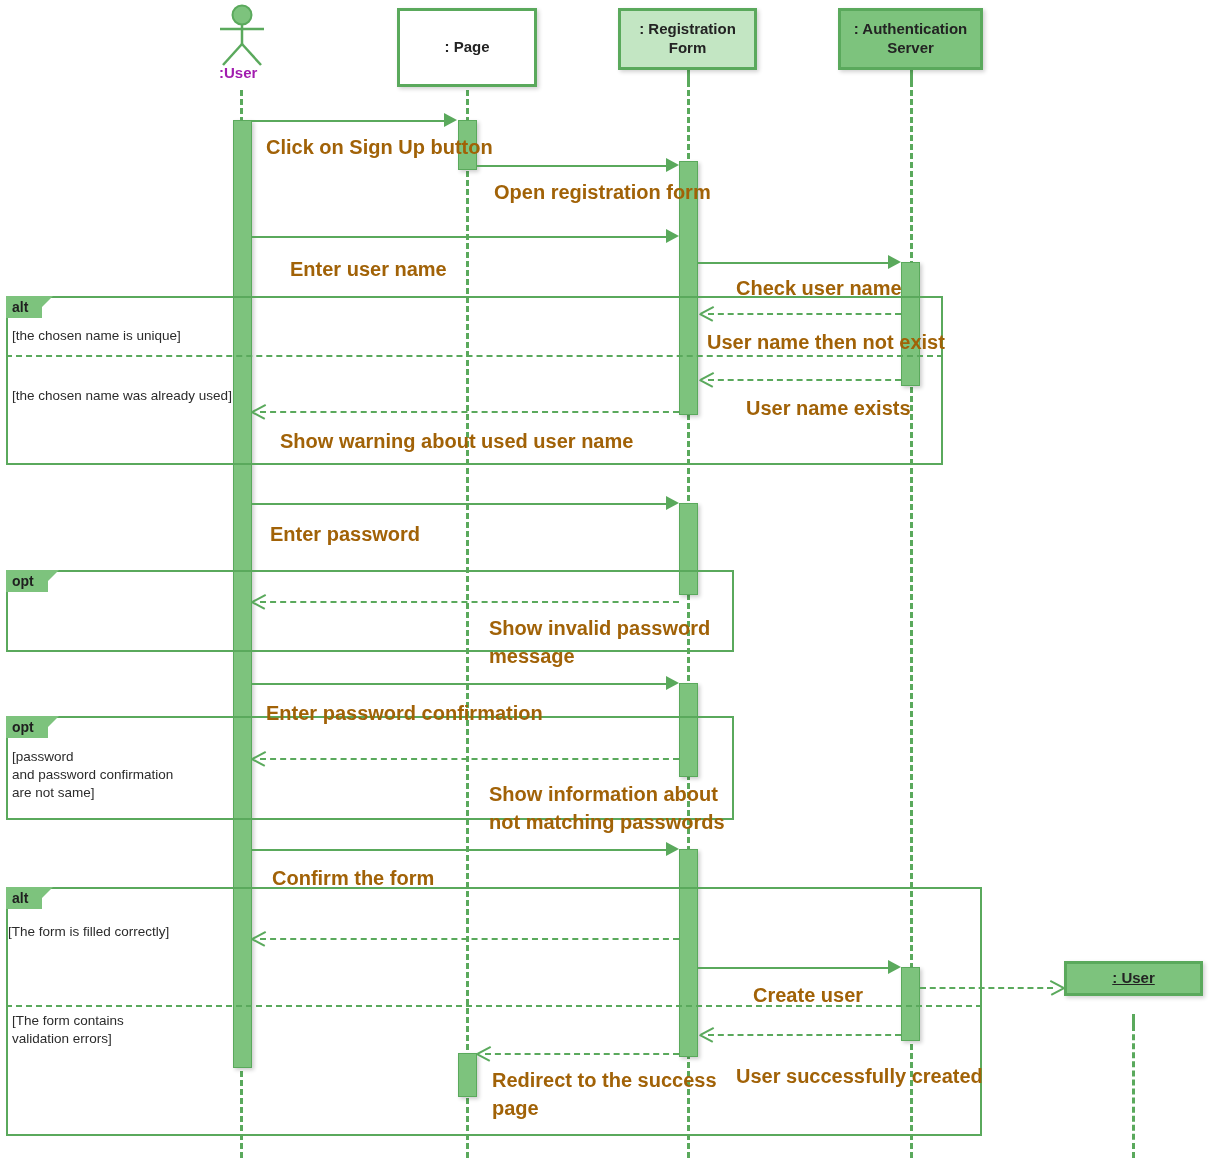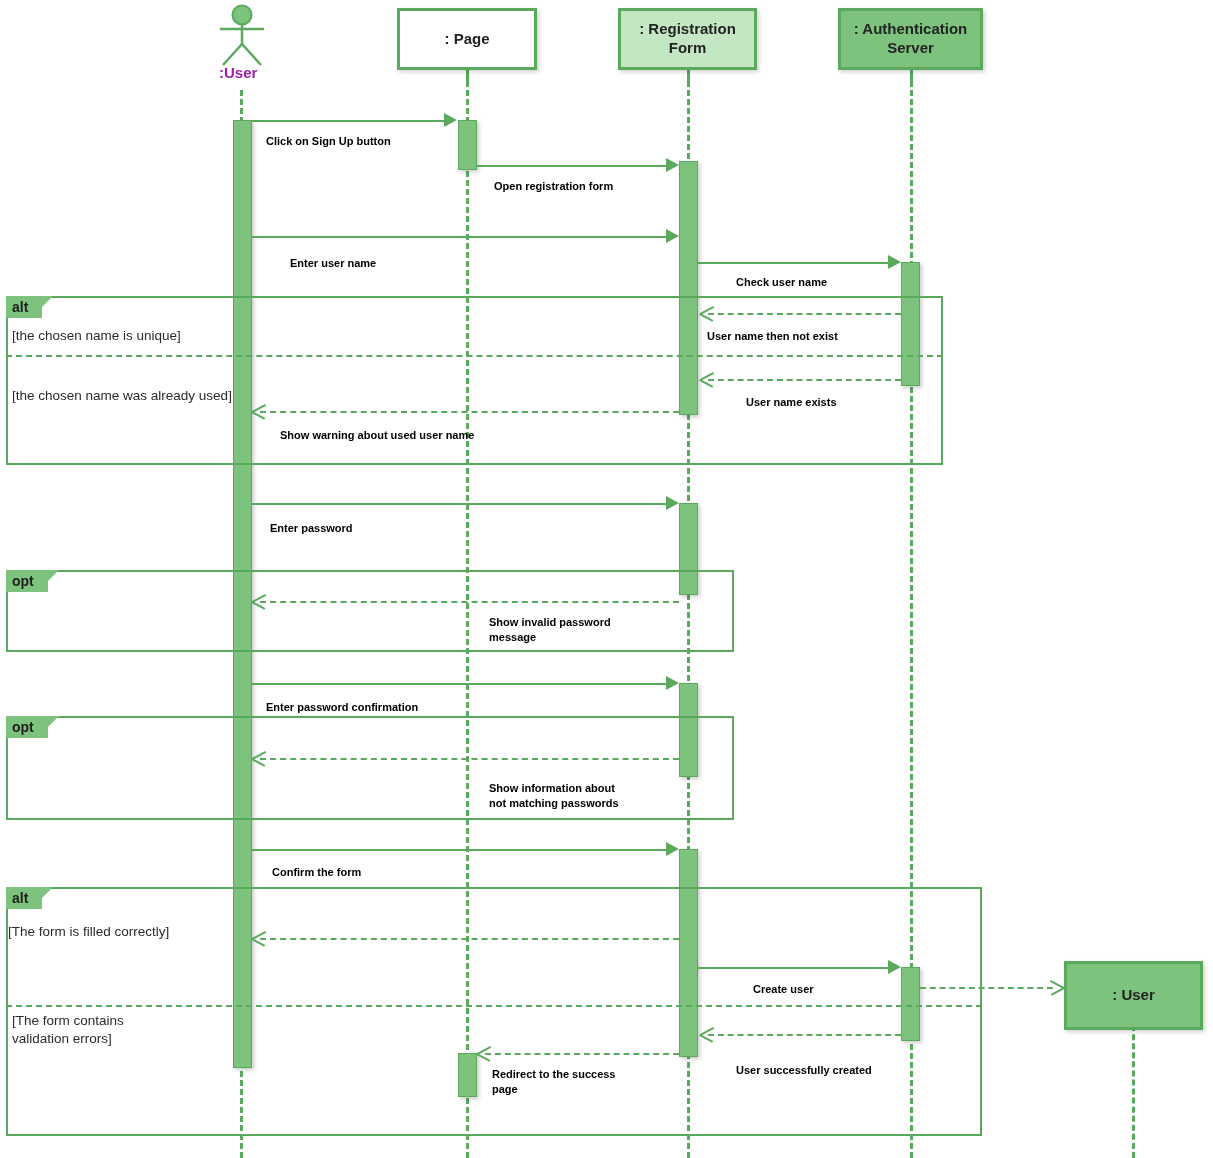--- a/index.html
+++ b/index.html
@@ -47,21 +47,21 @@
   .openL:before,.openL:after{content:"";position:absolute;left:0;top:7px;
     width:15px;height:0;border-top:2px solid #5aa95c;transform-origin:0 0;}
   .openL:before{transform:rotate(-28deg);}
   .openL:after{transform:rotate(28deg);}
   .openR{position:absolute;width:14px;height:14px;}
   .openR:before,.openR:after{content:"";position:absolute;right:0;top:7px;
     width:15px;height:0;border-top:2px solid #5aa95c;transform-origin:100% 0;}
   .openR:before{transform:rotate(28deg);}
   .openR:after{transform:rotate(-28deg);}
 
-  .msglabel{position:absolute;font-weight:bold;font-size:11px;color:#000000;
+  .msglabel{position:absolute;font-weight:bold;font-size:20px;color:#a16207;
     line-height:1.38;white-space:pre-line;}
 
   
   .frag{position:absolute;box-sizing:border-box;border:2px solid #5aa95c;background:transparent;}
   .fragtag{position:absolute;box-sizing:border-box;background:#7dc37d;
     font-weight:bold;font-size:14px;color:#1f1f1f;
     padding:1px 14px 1px 6px;height:22px;line-height:20px;}
   .fragtag:after{content:"";position:absolute;right:-11px;top:0;
     width:0;height:0;border-top:11px solid #7dc37d;border-bottom:11px solid transparent;
     border-right:11px solid transparent;}
@@ -89,35 +89,35 @@
     <svg width="58" height="62" viewBox="0 0 58 62">
       <circle cx="29" cy="11" r="9.5" fill="#7dc37d" stroke="#5aa95c" stroke-width="2"></circle>
       <line x1="29" y1="21" x2="29" y2="40" stroke="#5aa95c" stroke-width="2.5"></line>
       <line x1="7" y1="25" x2="51" y2="25" stroke="#5aa95c" stroke-width="2.5"></line>
       <line x1="29" y1="40" x2="10" y2="61" stroke="#5aa95c" stroke-width="2.5"></line>
       <line x1="29" y1="40" x2="48" y2="61" stroke="#5aa95c" stroke-width="2.5"></line>
     </svg>
   </div>
   <div class="actor-label" style="left:219px;top:64px;">:User</div>
 
-  <div class="head white" style="left:397px;top:8px;width:140px;height:62px;">
+  <div class="head white" style="left:397px;top:8px;width:140px;height:79px;">
     <span>: Page</span>
   </div>
 
   <div class="head solid" style="left:838px;top:8px;width:145px;height:62px;">
     <span>: Authentication
 Server</span>
   </div>
 
   <div class="head light" style="left:618px;top:8px;width:139px;height:62px;">
     <span>: Registration
 Form</span>
   </div>
 
-  <div class="head solid" style="left:1064px;top:961px;width:139px;height:69px;">
+  <div class="head solid" style="left:1064px;top:961px;width:139px;height:35px;text-decoration:underline;">
     <span>: User</span>
   </div>
 
   <div class="act" style="left:233px;top:120px;width:19px;height:948px;"></div>
   <div class="act" style="left:458px;top:120px;width:19px;height:50px;"></div>
   <div class="act" style="left:458px;top:1053px;width:19px;height:44px;"></div>
   <div class="act" style="left:679px;top:161px;width:19px;height:254px;"></div>
   <div class="act" style="left:679px;top:503px;width:19px;height:92px;"></div>
   <div class="act" style="left:679px;top:683px;width:19px;height:94px;"></div>
   <div class="act" style="left:679px;top:849px;width:19px;height:208px;"></div>
@@ -128,20 +128,23 @@
   <div class="fragtag" style="left:6px;top:296px;">alt</div>
   <div class="guard" style="left:12px;top:327px;">[the chosen name is unique]</div>
   <div class="divider" style="left:6px;top:355px;width:937px;"></div>
   <div class="guard" style="left:12px;top:387px;">[the chosen name was already used]</div>
 
   <div class="frag" style="left:6px;top:570px;width:728px;height:82px;"></div>
   <div class="fragtag" style="left:6px;top:570px;">opt</div>
 
   <div class="frag" style="left:6px;top:716px;width:728px;height:104px;"></div>
   <div class="fragtag" style="left:6px;top:716px;">opt</div>
+  <div class="guard" style="left:12px;top:748px;">[password
+and password confirmation
+are not same]</div>
 
   <div class="frag" style="left:6px;top:887px;width:976px;height:249px;"></div>
   <div class="fragtag" style="left:6px;top:887px;">alt</div>
   <div class="guard" style="left:8px;top:923px;">[The form is filled correctly]</div>
   <div class="divider" style="left:6px;top:1005px;width:976px;"></div>
   <div class="guard" style="left:12px;top:1012px;">[The form contains
 validation errors]</div>
 
   <div class="msgline" style="left:252px;top:120px;width:193px;"></div>
   <div class="arrowR" style="left:444px;top:113px;"></div>

